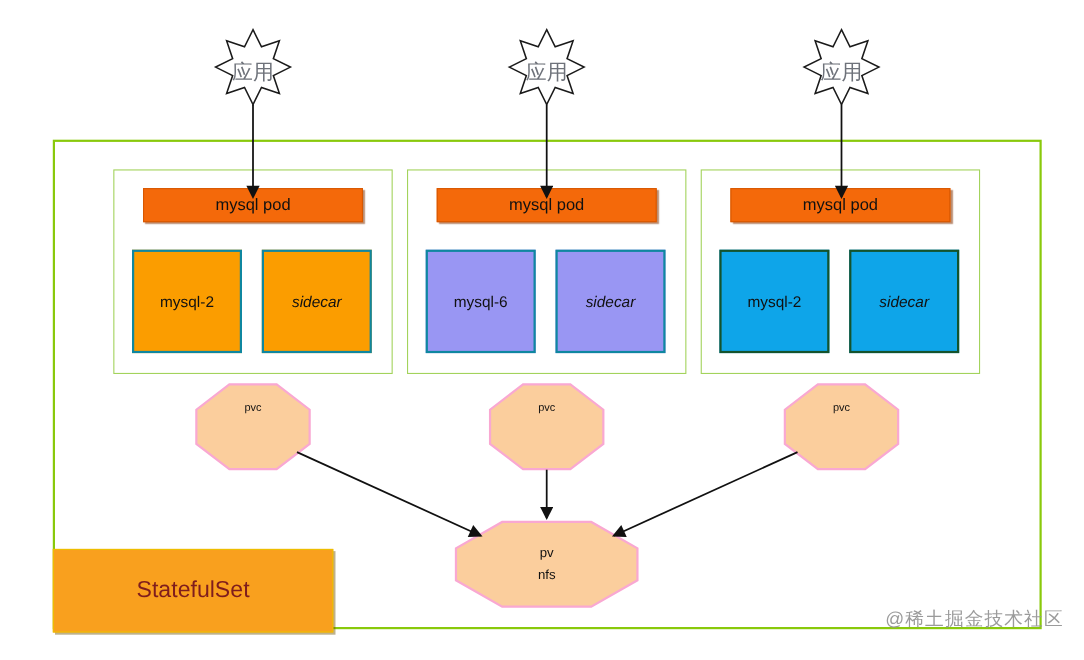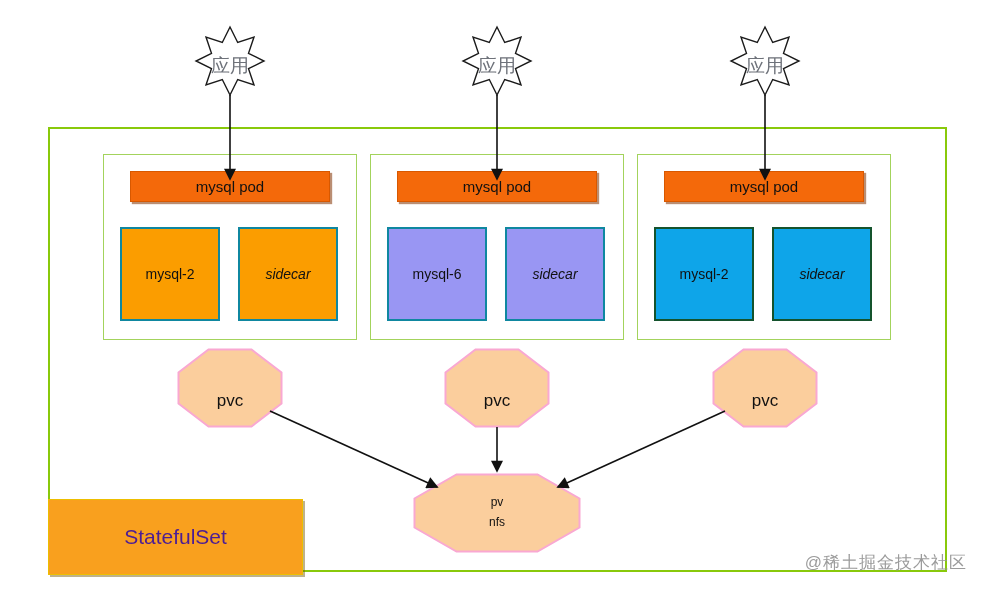--- a/index.html
+++ b/index.html
@@ -26,30 +26,30 @@
   .sq1{left:16px;} .sq2{left:134px;font-style:italic;}
   .v-orange{background:#FB9D00;border:2px solid #0F87A0;}
   .v-purple{background:#9996F3;border:2px solid #0F87A0;}
   .v-green{background:#0ea5e9;border:2px solid #14532d;}
 
   
   .sset{position:absolute;left:48px;top:499px;width:255px;height:76px;box-sizing:border-box;
         background:#F9A01E;border:1px solid #EDBE00;
         box-shadow:2px 2px 0 rgba(110,85,0,.45);
         display:flex;align-items:center;justify-content:center;
-        font-size:21px;color:#4c1d95;z-index:3;}
+        font-size:21px;color:#7f1d1d;z-index:3;}
 
   
   .overlay{position:absolute;left:0;top:0;width:985px;height:600px;z-index:4;pointer-events:none;}
 
   
   .lbl{position:absolute;z-index:5;color:#111;text-align:center;pointer-events:none;}
   .app-lbl{width:80px;top:53px;font-size:19px;color:#6E727A;}
   .app0{left:190px;} .app1{left:457px;} .app2{left:725px;}
-  .pvc-lbl{width:100px;top:391px;font-size:17px;}
+  .pvc-lbl{width:100px;top:366px;font-size:10px;}
   .pvc0{left:180px;} .pvc1{left:447px;} .pvc2{left:715px;}
   .pv-lbl{left:447px;top:492px;width:100px;font-size:12px;line-height:20px;}
 
   .watermark{position:absolute;top:551px;right:18px;z-index:6;
              font-size:17px;color:rgba(150,150,150,.95);letter-spacing:1px;}
 </style>
 </head>
 <body>
 
 <div class="canvas">

